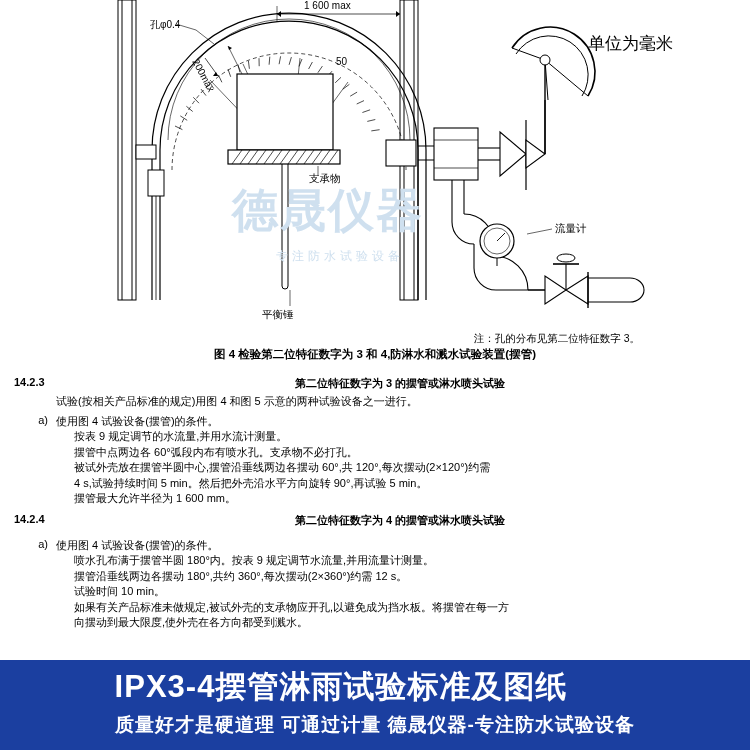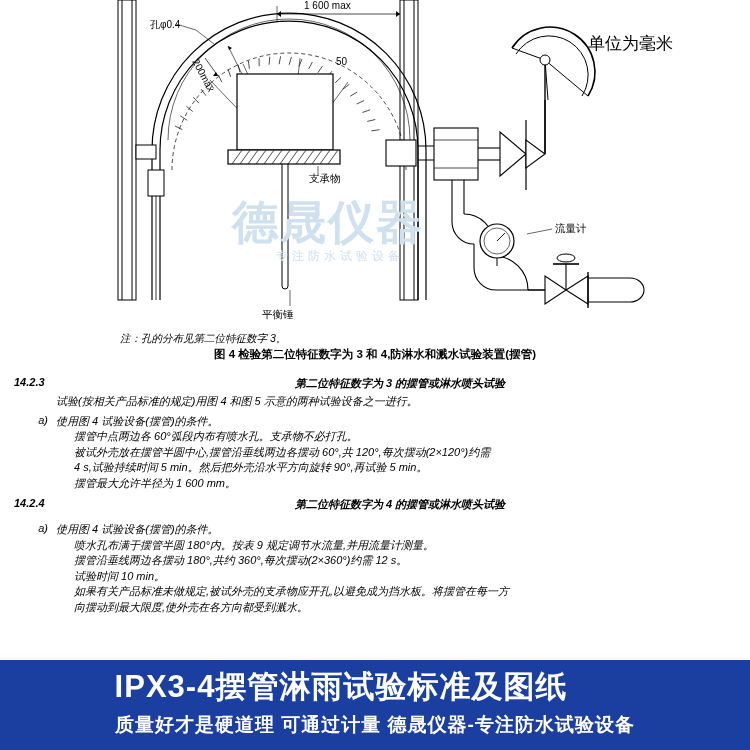--- a/index.html
+++ b/index.html
@@ -23,43 +23,43 @@
   }
   .fig-unit{
     position:absolute;left:588px;top:32px;
     font-size:17px;font-family:"Liberation Sans",sans-serif;
   }
   .lbl{position:absolute;font-size:10px;font-family:"Liberation Sans",sans-serif;color:#000;white-space:nowrap;}
   .lbl-serif{position:absolute;font-size:10.5px;font-family:"Liberation Serif",serif;color:#000;white-space:nowrap;}
 
   .fig-note{
     position:absolute;left:120px;top:332px;width:520px;
-    font-size:10.5px;font-family:"Liberation Sans",sans-serif;text-align:left;font-style:italic;
+    font-size:10.5px;font-family:"Liberation Sans",sans-serif;text-align:right;
   }
   .fig-caption{
     position:absolute;left:0;top:347px;width:750px;text-align:center;
     font-size:11.5px;font-weight:bold;font-family:"Liberation Sans",sans-serif;
   }
 
   
   .wm{
-    position:absolute;left:232px;top:192px;
+    position:absolute;left:232px;top:180px;
     font-size:46px;font-weight:bold;color:#cfe0ef;
     font-family:"Liberation Sans",sans-serif;letter-spacing:2px;
     pointer-events:none;
   }
   .wm2{
     position:absolute;left:276px;top:248px;
     font-size:12px;color:#cfe0ef;letter-spacing:4px;
     font-family:"Liberation Sans",sans-serif;pointer-events:none;
   }
 
   
   .body{position:absolute;left:0;top:370px;width:750px;height:290px;}
-  .sec{position:relative;margin:0 12px 2px 0;font-style:italic;}
+  .sec{position:relative;margin:0 12px 2px 0;}
   .sec-head{display:flex;font-size:11px;font-family:"Liberation Sans",sans-serif;font-weight:bold;margin-top:6px;}
   .sec-num{width:62px;padding-left:14px;box-sizing:border-box;}
   .sec-title{flex:1;text-align:center;}
   .para{
     font-size:11px;line-height:15.5px;font-family:"Liberation Sans",sans-serif;
     margin:3px 0 0 0;padding-left:56px;padding-right:80px;text-align:justify;
   }
   .item{display:flex;margin-top:4px;}
   .item-mark{width:56px;text-align:right;padding-right:8px;box-sizing:border-box;
     font-size:11px;font-family:"Liberation Sans",sans-serif;}
@@ -259,20 +259,21 @@
     <div class="sec">
       <div class="sec-head">
         <span class="sec-num">14.2.3</span>
         <span class="sec-title">第二位特征数字为 3 的摆管或淋水喷头试验</span>
       </div>
       <div class="para">试验(按相关产品标准的规定)用图 4 和图 5 示意的两种试验设备之一进行。</div>
       <div class="item">
         <div class="item-mark">a)</div>
         <div class="item-body">
           <div class="item-line">使用图 4 试验设备(摆管)的条件。</div>
+          <div class="item-line indent2">按表 9 规定调节的水流量,并用水流计测量。</div>
           <div class="item-line indent2">摆管中点两边各 60°弧段内布有喷水孔。支承物不必打孔。</div>
           <div class="item-line indent2">被试外壳放在摆管半圆中心,摆管沿垂线两边各摆动 60°,共 120°,每次摆动(2×120°)约需</div>
           <div class="item-line indent2">4 s,试验持续时间 5 min。然后把外壳沿水平方向旋转 90°,再试验 5 min。</div>
           <div class="item-line indent2">摆管最大允许半径为 1 600 mm。</div>
         </div>
       </div>
     </div>
 
     <div class="sec">
       <div class="sec-head">

